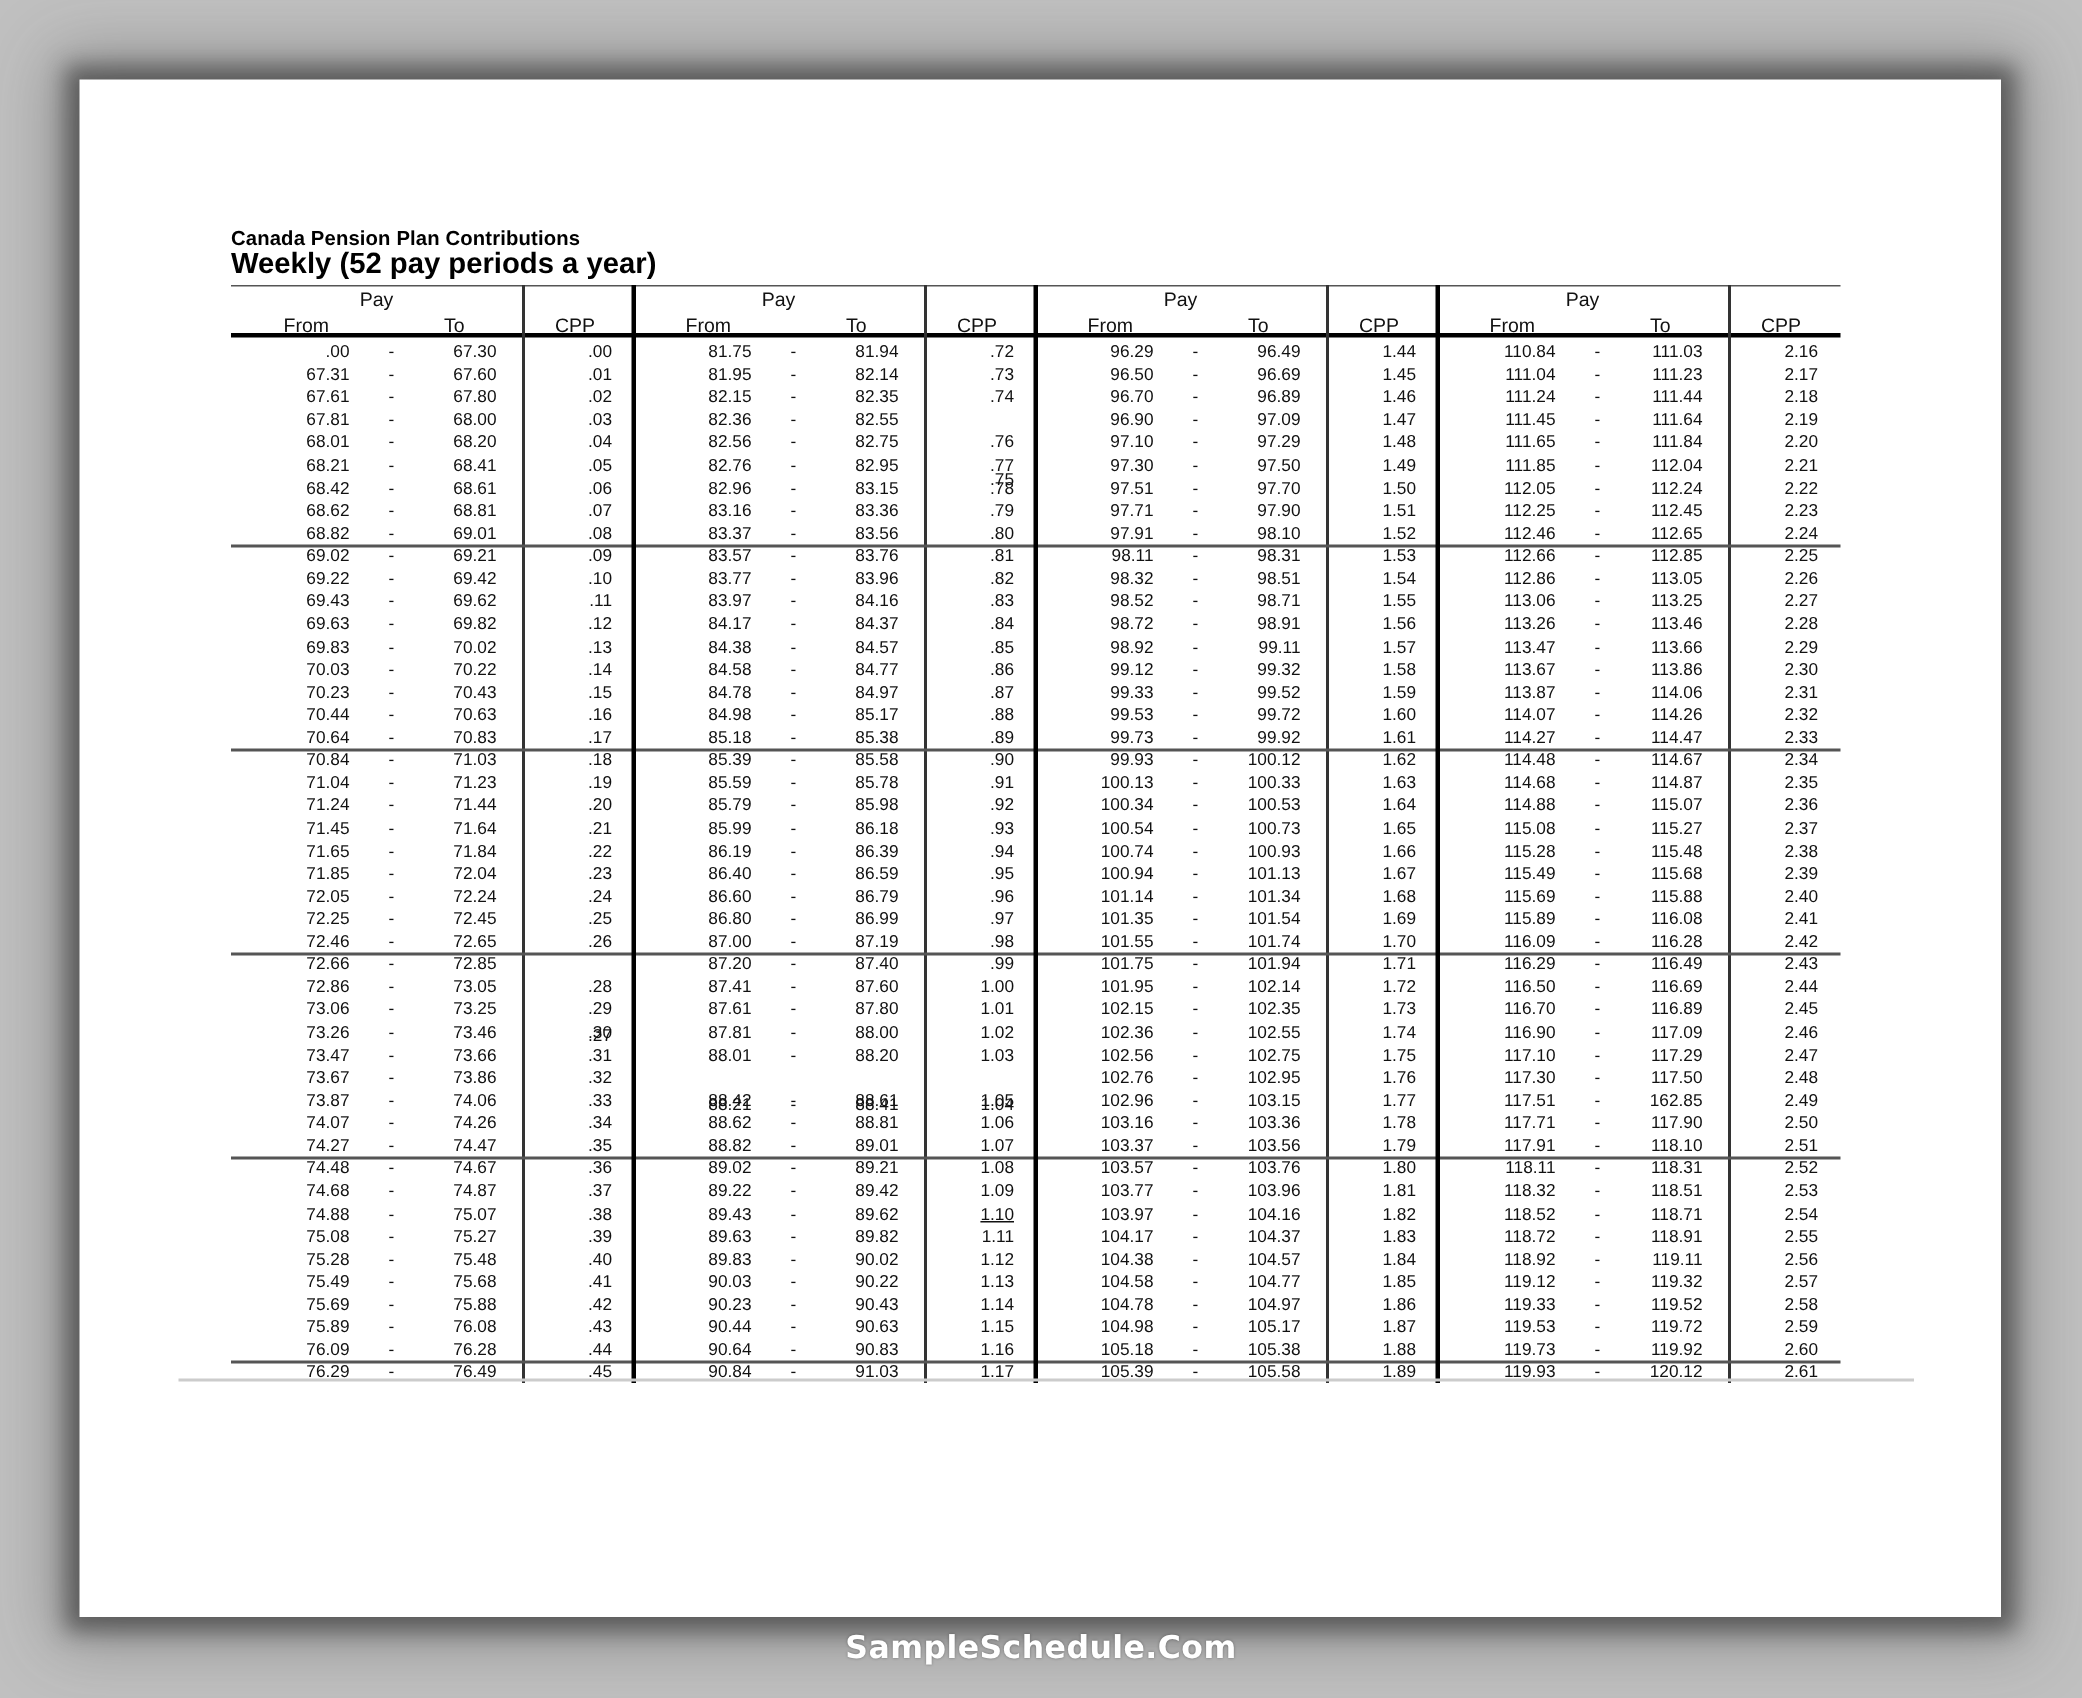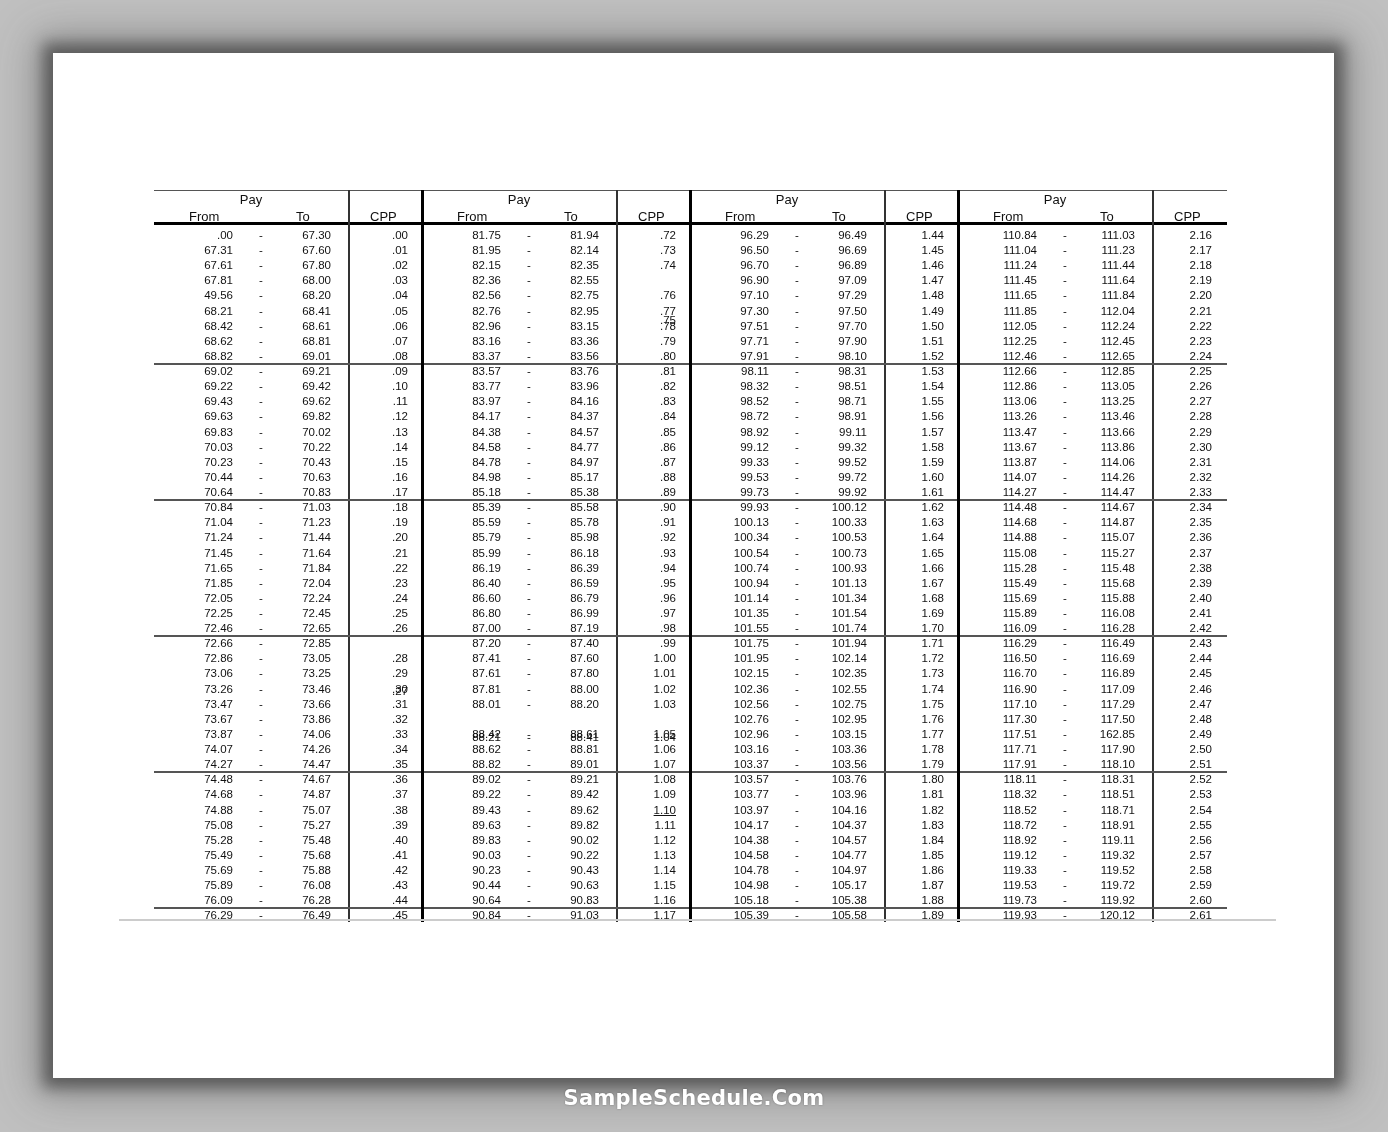--- a/index.html
+++ b/index.html
@@ -56,20 +56,24 @@
     position: absolute; left: 0; width: 1388px; top: 1086px;
     text-align: center; color: #fff; font-weight: bold; font-size: 21px;
     font-family: "DejaVu Sans", sans-serif; letter-spacing: 0.3px;
     text-shadow: 0 0 2px rgba(0,0,0,0.35);
   }
 </style>
 </head>
 <body>
 
 <div class="page">
+  <div class="title-block">
+    <div class="title-sub">Canada Pension Plan Contributions</div>
+    <div class="title-main">Weekly (52 pay periods a year)</div>
+  </div>
   <div class="table-wrap" id="table-wrap">
       <div class="block" style="left: 0px; width: 269px;">
         <div class="hdr-top" style="left: 0px; width: 269px;"></div>
         <div class="hdr-pay" style="left: 0px; width: 194px;">Pay</div>
         <div class="hdr-sub" style="left: 35px;">From</div>
         <div class="hdr-sub" style="left: 142px;">To</div>
         <div class="hdr-sub" style="left: 216px;">CPP</div>
         <div class="hdr-rule" style="left: 0px; width: 269px;"></div>
         <div class="vline-thin" style="left: 194px; top: 0px; height: 732px;"></div>
         <div class="row" style="left: 0px; width: 269px; top: 38px;">
@@ -90,21 +94,21 @@
           <span class="c-to" style="left: 117px;">67.80</span>
           <span class="c-cpp" style="left: 214px;">.02</span>
         </div>
         <div class="row" style="left: 0px; width: 269px; top: 83.36px;">
           <span class="c-from" style="left: 19px;">67.81</span>
           <span class="c-dash" style="left: 102px;">-</span>
           <span class="c-to" style="left: 117px;">68.00</span>
           <span class="c-cpp" style="left: 214px;">.03</span>
         </div>
         <div class="row" style="left: 0px; width: 269px; top: 98.48px;">
-          <span class="c-from" style="left: 19px;">49.56</span>
+          <span class="c-from" style="left: 19px;">68.01</span>
           <span class="c-dash" style="left: 102px;">-</span>
           <span class="c-to" style="left: 117px;">68.20</span>
           <span class="c-cpp" style="left: 214px;">.04</span>
         </div>
         <div class="row" style="left: 0px; width: 269px; top: 113.6px;">
           <span class="c-from" style="left: 19px;">68.21</span>
           <span class="c-dash" style="left: 102px;">-</span>
           <span class="c-to" style="left: 117px;">68.41</span>
           <span class="c-cpp" style="left: 214px;">.05</span>
         </div>

